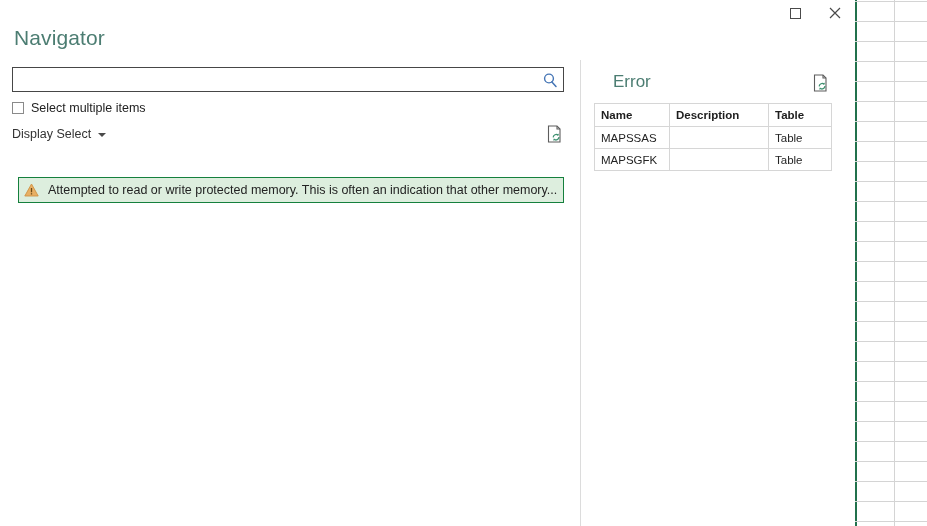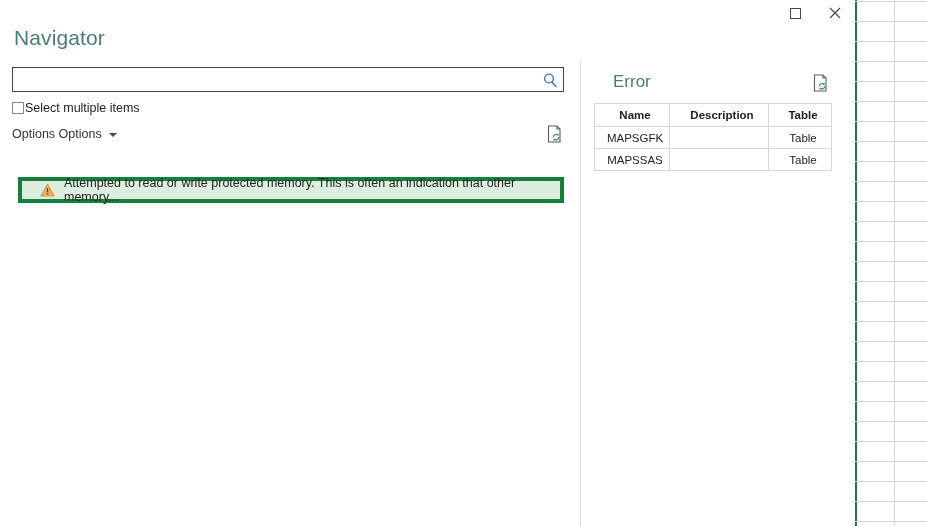--- a/index.html
+++ b/index.html
@@ -127,21 +127,21 @@
     height: 18px;
   }
 
   
   #select-multiple-row {
     position: absolute;
     left: 12px;
     top: 101px;
     display: flex;
     align-items: center;
-    gap: 1px;
+    gap: 7px;
     font-size: 12.5px;
     color: #222;
   }
   #select-multiple-checkbox {
     width: 12px;
     height: 12px;
     border: 1px solid #8a8a8a;
     background: #fff;
     box-sizing: border-box;
     display: inline-block;
@@ -233,26 +233,26 @@
   #odbc-db-icon { width: 15px; height: 15px; flex: 0 0 auto; }
 
   
   #tree-error-banner {
     position: absolute;
     left: 18px;
     top: 177px;
     width: 546px;
     height: 26px;
     background: #ddeede;
-    border: 4px solid #15803d;
+    border: 1px solid #15803d;
     box-sizing: border-box;
     display: flex;
     align-items: center;
     gap: 9px;
-    padding-left: 18px;
+    padding-left: 5px;
     font-size: 12.5px;
     color: #232323;
   }
   #warning-triangle-icon { width: 15px; height: 14px; flex: 0 0 auto; }
 
   
   #panel-splitter {
     position: absolute;
     left: 580px;
     top: 60px;
@@ -278,21 +278,21 @@
     left: 594px;
     top: 103px;
     width: 237px;
     border-collapse: collapse;
     font-size: 11.5px;
     table-layout: fixed;
   }
   #preview-table th,
   #preview-table td {
     border: 1px solid #d6d6d6;
-    text-align: center;
+    text-align: left;
     padding: 0 0 0 6px;
     height: 21px;
     overflow: hidden;
     white-space: nowrap;
     color: #242424;
     font-weight: 400;
   }
   #preview-table th {
     font-weight: 700;
     color: #1d1d1d;
@@ -370,21 +370,21 @@
       </svg>
     </span>
   </div>
 
   <div id="select-multiple-row">
     <span id="select-multiple-checkbox"></span>
     <span>Select multiple items</span>
   </div>
 
   <div id="display-options">
-    <span>Options Options</span>
+    <span>Display Select</span>
     <span id="display-options-caret"></span>
   </div>
 
   <button id="left-refresh-icon-btn" title="Refresh">
     <span class="refresh-preview-icon">
       <svg width="16" height="18" viewBox="0 0 16 18">
         <path d="M1.5 1 L10 1 L13 4 L13 17 L1.5 17 Z" fill="#ffffff" stroke="#5d5d5d" stroke-width="1.1"></path>
         <path d="M10 1 L10 4 L13 4" fill="none" stroke="#5d5d5d" stroke-width="1.1"></path>
         <g>
           <path d="M6.2 12.4 a3.1 3.1 0 0 1 5.0 -2.3" fill="none" stroke="#3f9170" stroke-width="1.3"></path>
@@ -435,25 +435,25 @@
     </colgroup>
     <thead>
       <tr id="preview-table-header-row">
           <th>Name</th>
           <th>Description</th>
           <th>Table</th>
         </tr>
     </thead>
     <tbody id="preview-table-body">
         <tr>
-          <td>MAPSGFK</td>
+          <td>MAPSSAS</td>
           <td></td>
           <td>Table</td>
         </tr>
         <tr>
-          <td>MAPSSAS</td>
+          <td>MAPSGFK</td>
           <td></td>
           <td>Table</td>
         </tr>
       </tbody>
   </table>
 
 </div>
 
 </body></html>

